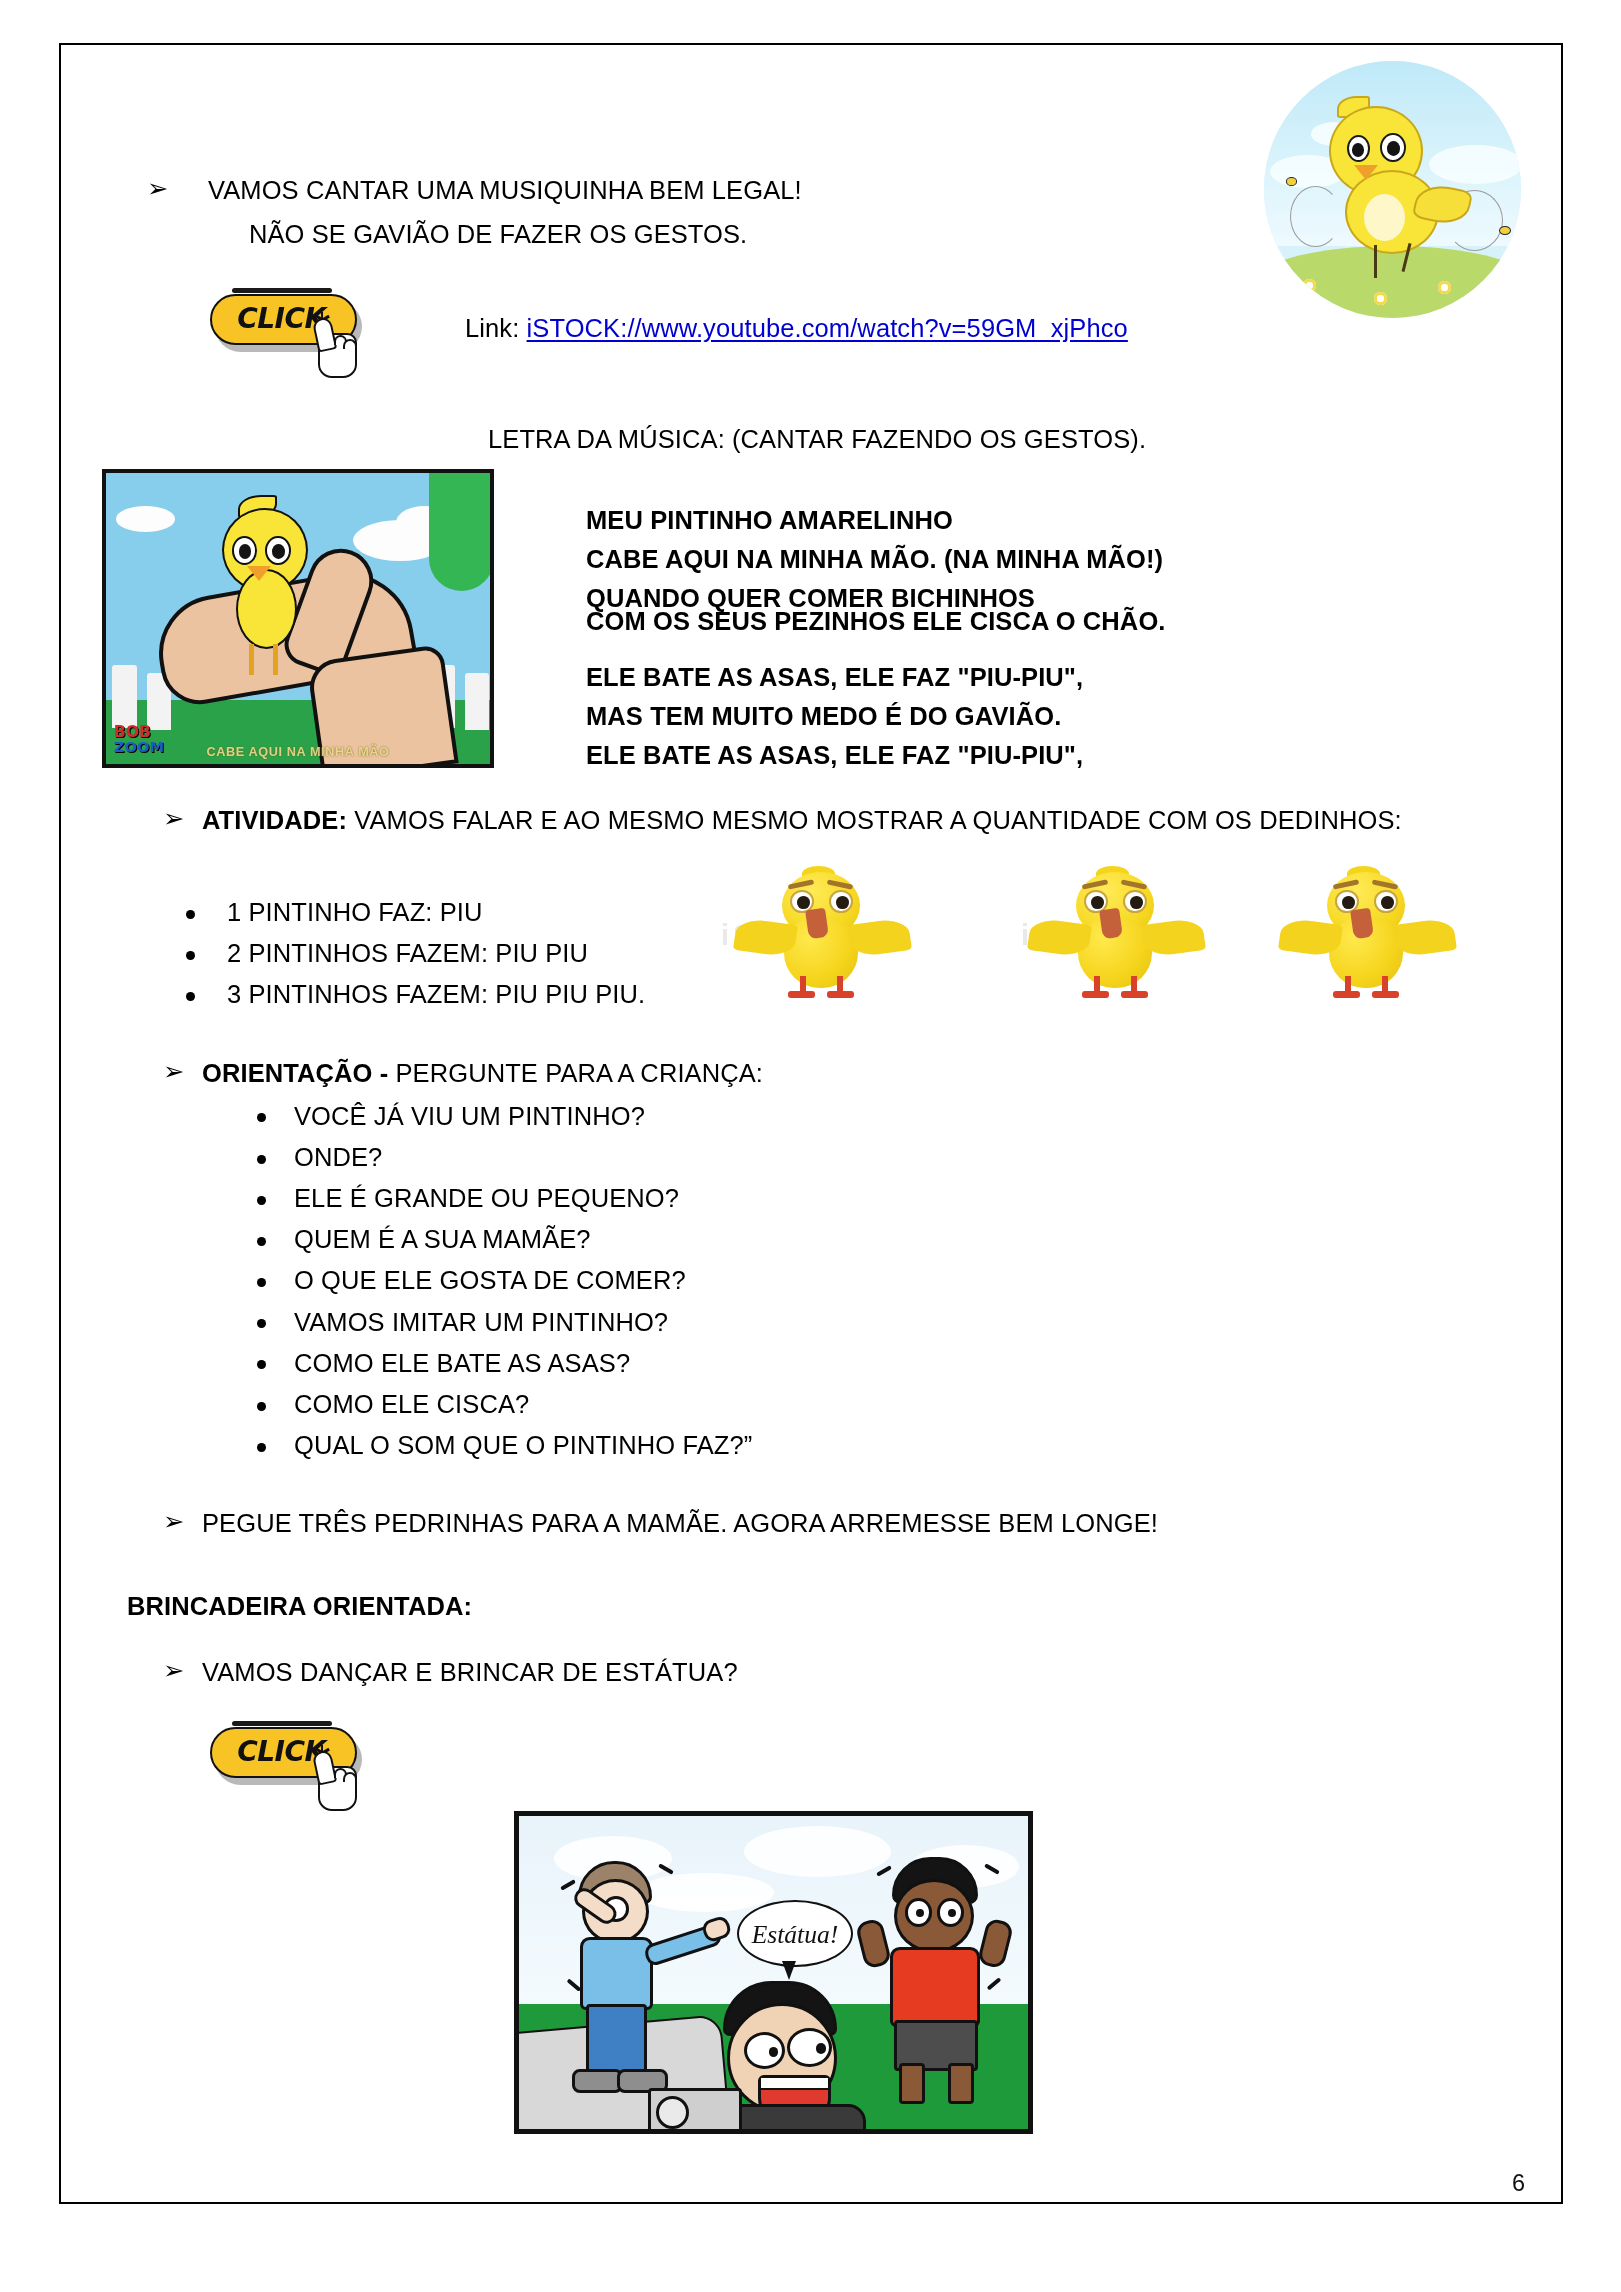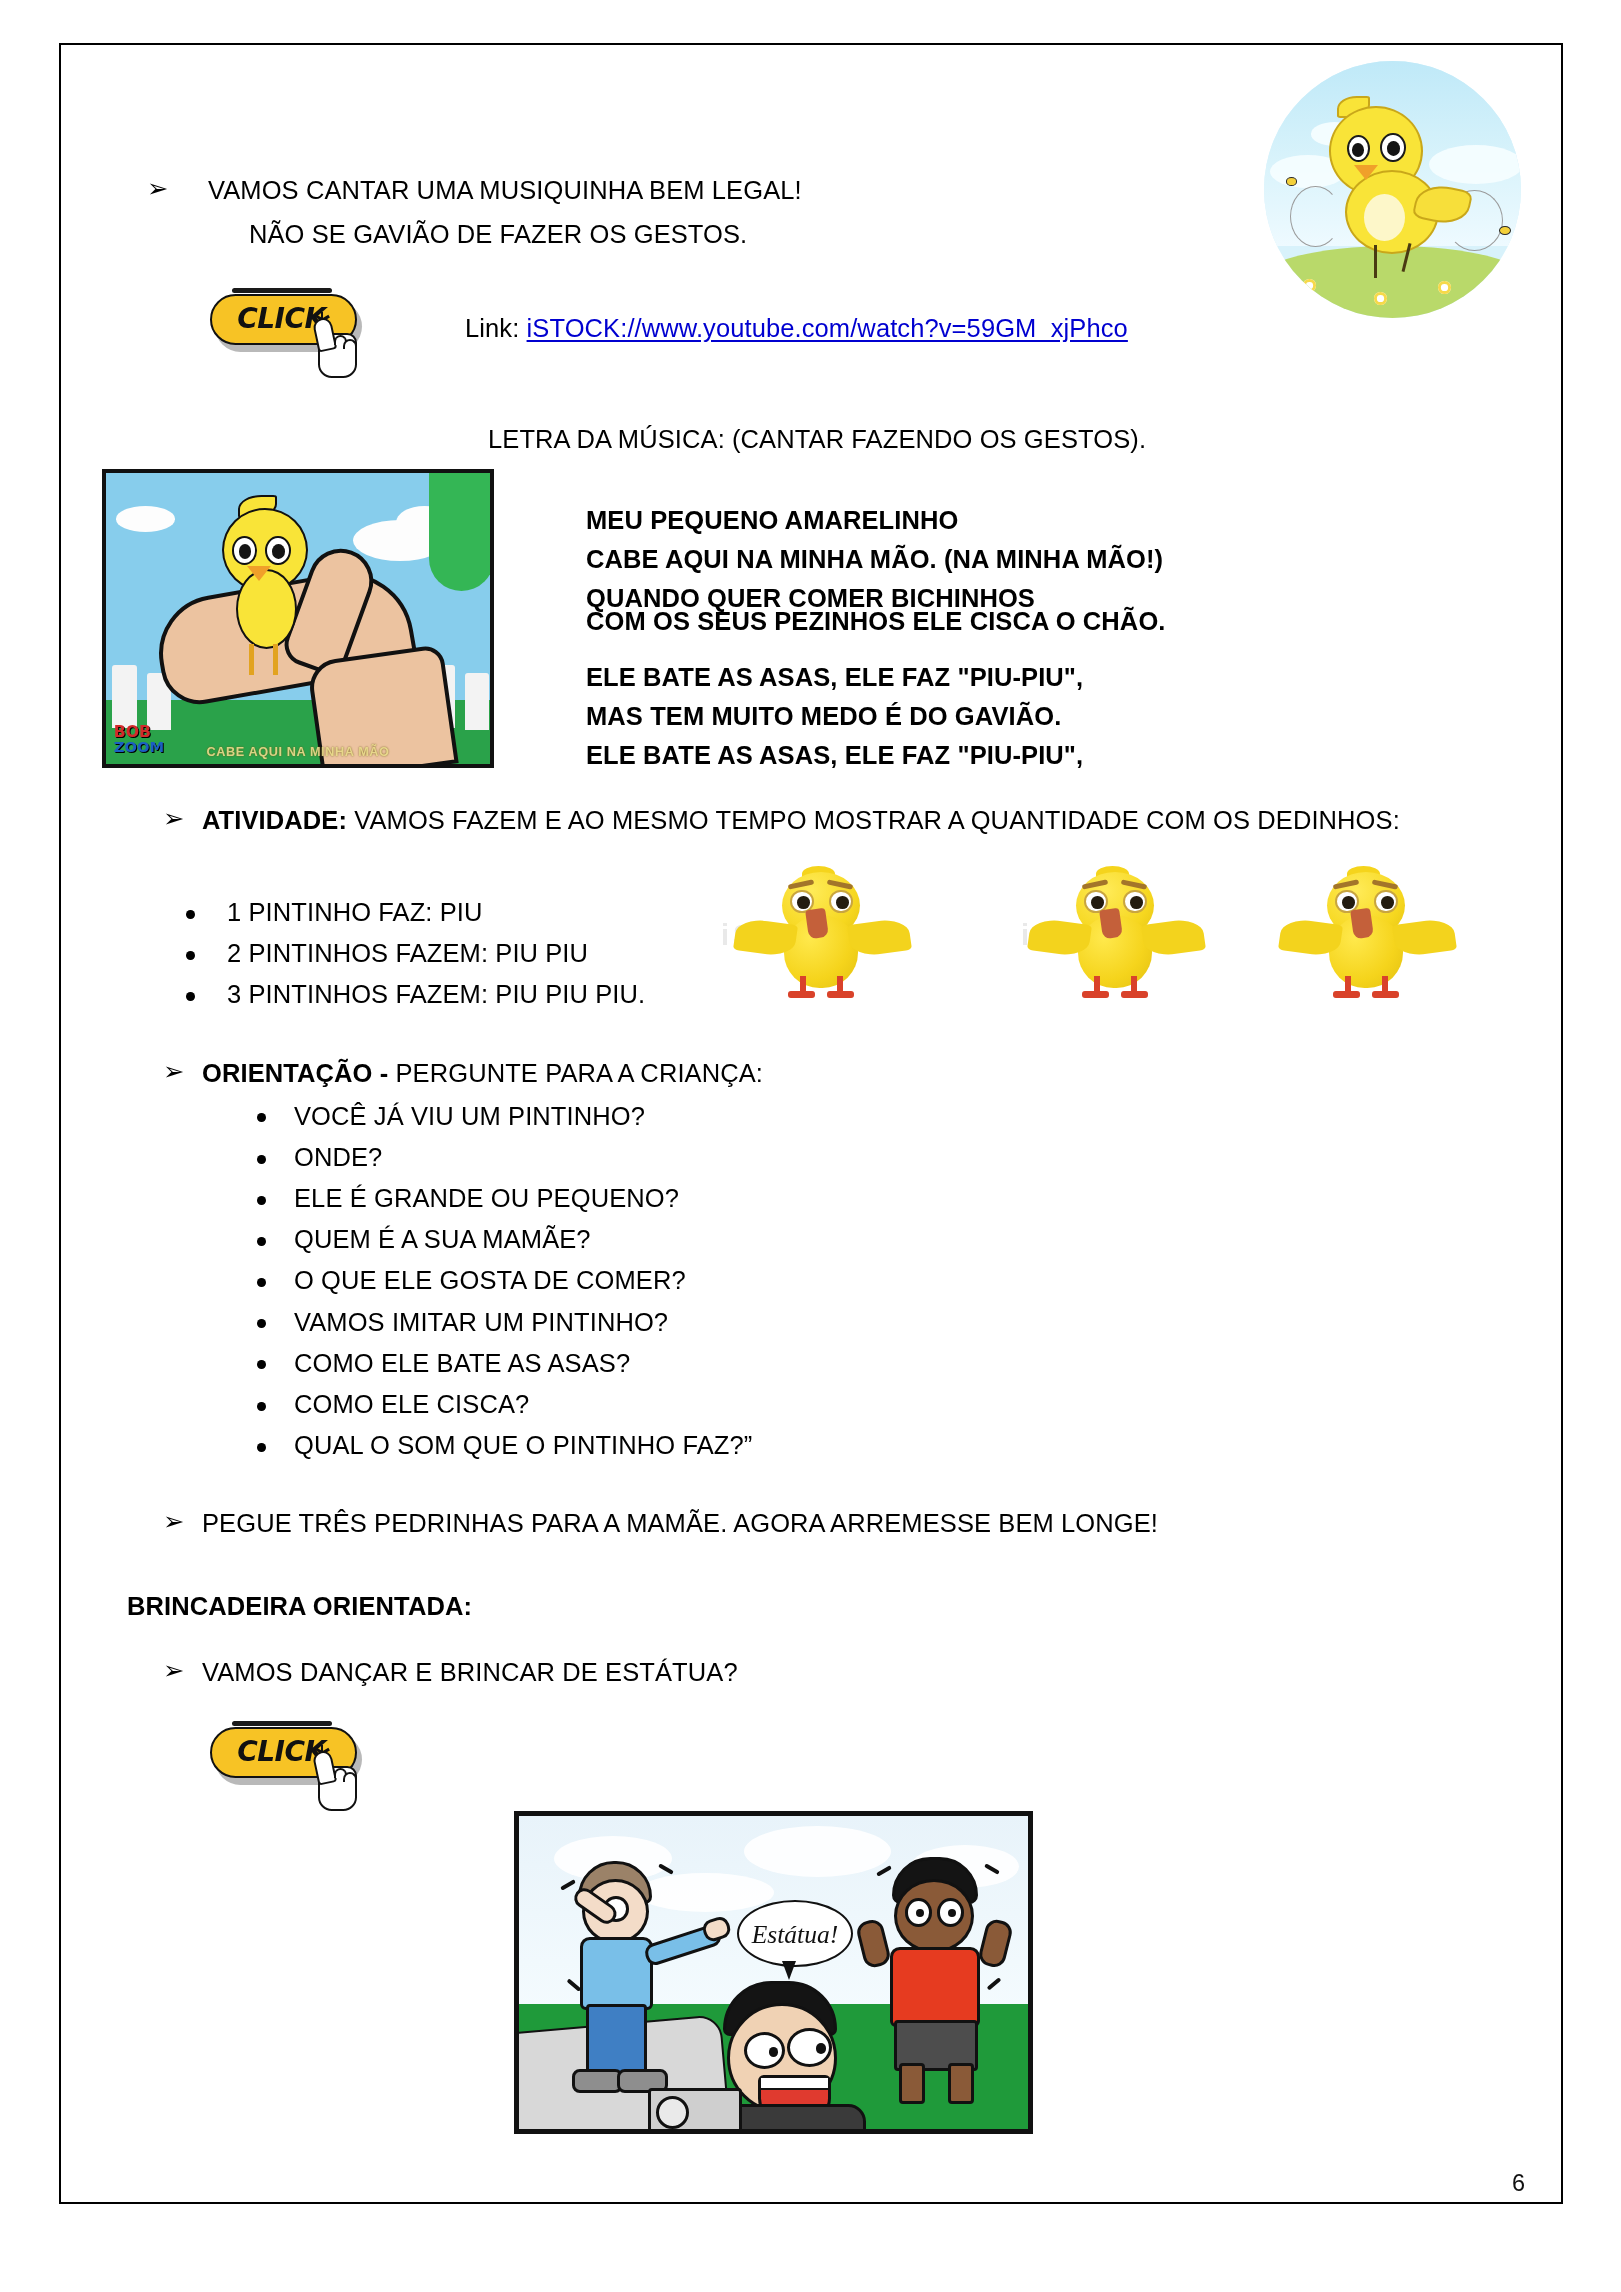--- a/index.html
+++ b/index.html
@@ -581,31 +581,31 @@
       <div class="ch-leg" style="left:33px; top:149px; height:31px; background:#e2a320; width:4.9px;"></div>
       <div class="ch-leg" style="left:57px; top:149px; height:31px; background:#e2a320; width:4.9px;"></div>
     </div>
     <div class="bz-caption">CABE AQUI NA MINHA MÃO</div>
     <div class="bz-logo">
       <div>BOB</div>
       <div class="z">ZOOM</div>
     </div>
   </div>
 
-  <div class="txt abs bold" style="left:586px; top:504px;">MEU PEQUENO AMARELINHO</div>
+  <div class="txt abs bold" style="left:586px; top:504px;">MEU PINTINHO AMARELINHO</div>
   <div class="txt abs bold" style="left:586px; top:543px;">CABE AQUI NA MINHA MÃO. (NA MINHA MÃO!)</div>
   <div class="txt abs bold" style="left:586px; top:582px;">QUANDO QUER COMER BICHINHOS</div>
   <div class="txt abs bold" style="left:586px; top:605px;">COM OS SEUS PEZINHOS ELE CISCA O CHÃO.</div>
   <div class="txt abs bold" style="left:586px; top:661px;">ELE BATE AS ASAS, ELE FAZ "PIU-PIU",</div>
   <div class="txt abs bold" style="left:586px; top:700px;">MAS TEM MUITO MEDO É DO GAVIÃO.</div>
   <div class="txt abs bold" style="left:586px; top:739px;">ELE BATE AS ASAS, ELE FAZ "PIU-PIU",</div>
 
   <div class="arrow-bullet" style="left:163px; top:806px;">➢</div>
   <div class="txt abs" style="left:202px; top:804px;">
-    <span class="bold">ATIVIDADE:</span><span> VAMOS FAZEM E AO MESMO TEMPO MOSTRAR A QUANTIDADE COM OS DEDINHOS:</span>
+    <span class="bold">ATIVIDADE:</span><span> VAMOS FALAR E AO MESMO MESMO MOSTRAR A QUANTIDADE COM OS DEDINHOS:</span>
   </div>
 
   <div class="dot-bullet" style="left:186px; top:910px;"></div>
   <div class="txt abs" style="left:227px; top:896px;">1 PINTINHO FAZ: PIU</div>
   <div class="dot-bullet" style="left:186px; top:951px;"></div>
   <div class="txt abs" style="left:227px; top:937px;">2 PINTINHOS FAZEM: PIU PIU</div>
   <div class="dot-bullet" style="left:186px; top:992px;"></div>
   <div class="txt abs" style="left:227px; top:978px;">3 PINTINHOS FAZEM: PIU PIU PIU.</div>
 
   <div class="sc-watermark" style="left:721px; top:919px;">iSTOCK</div>

